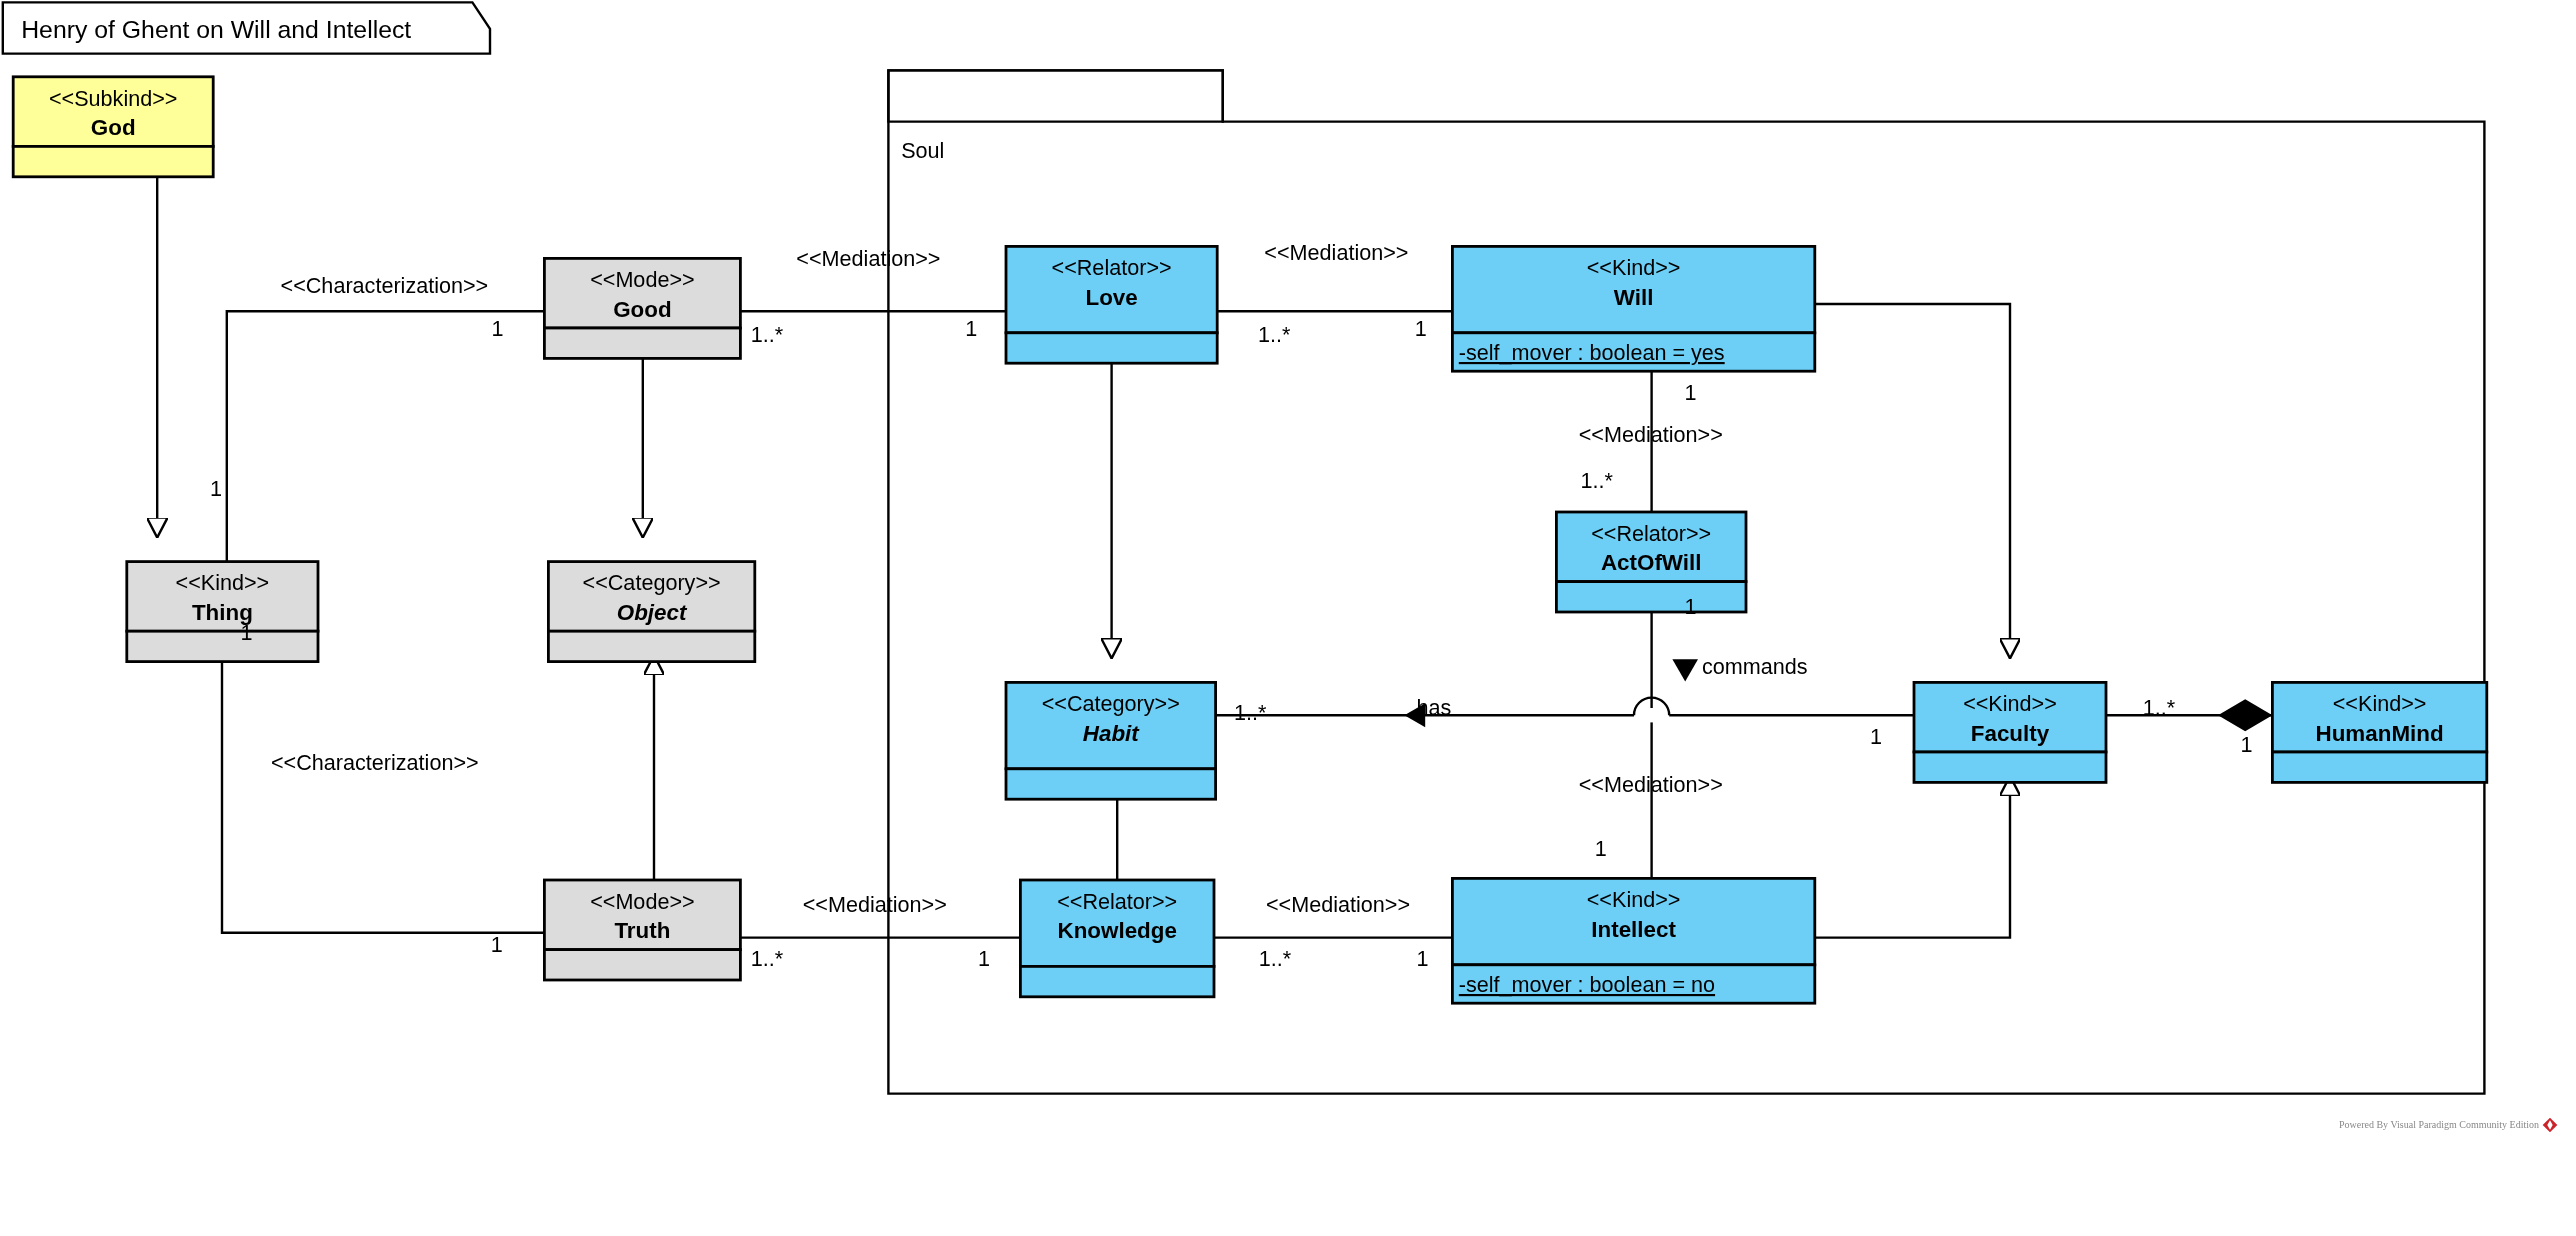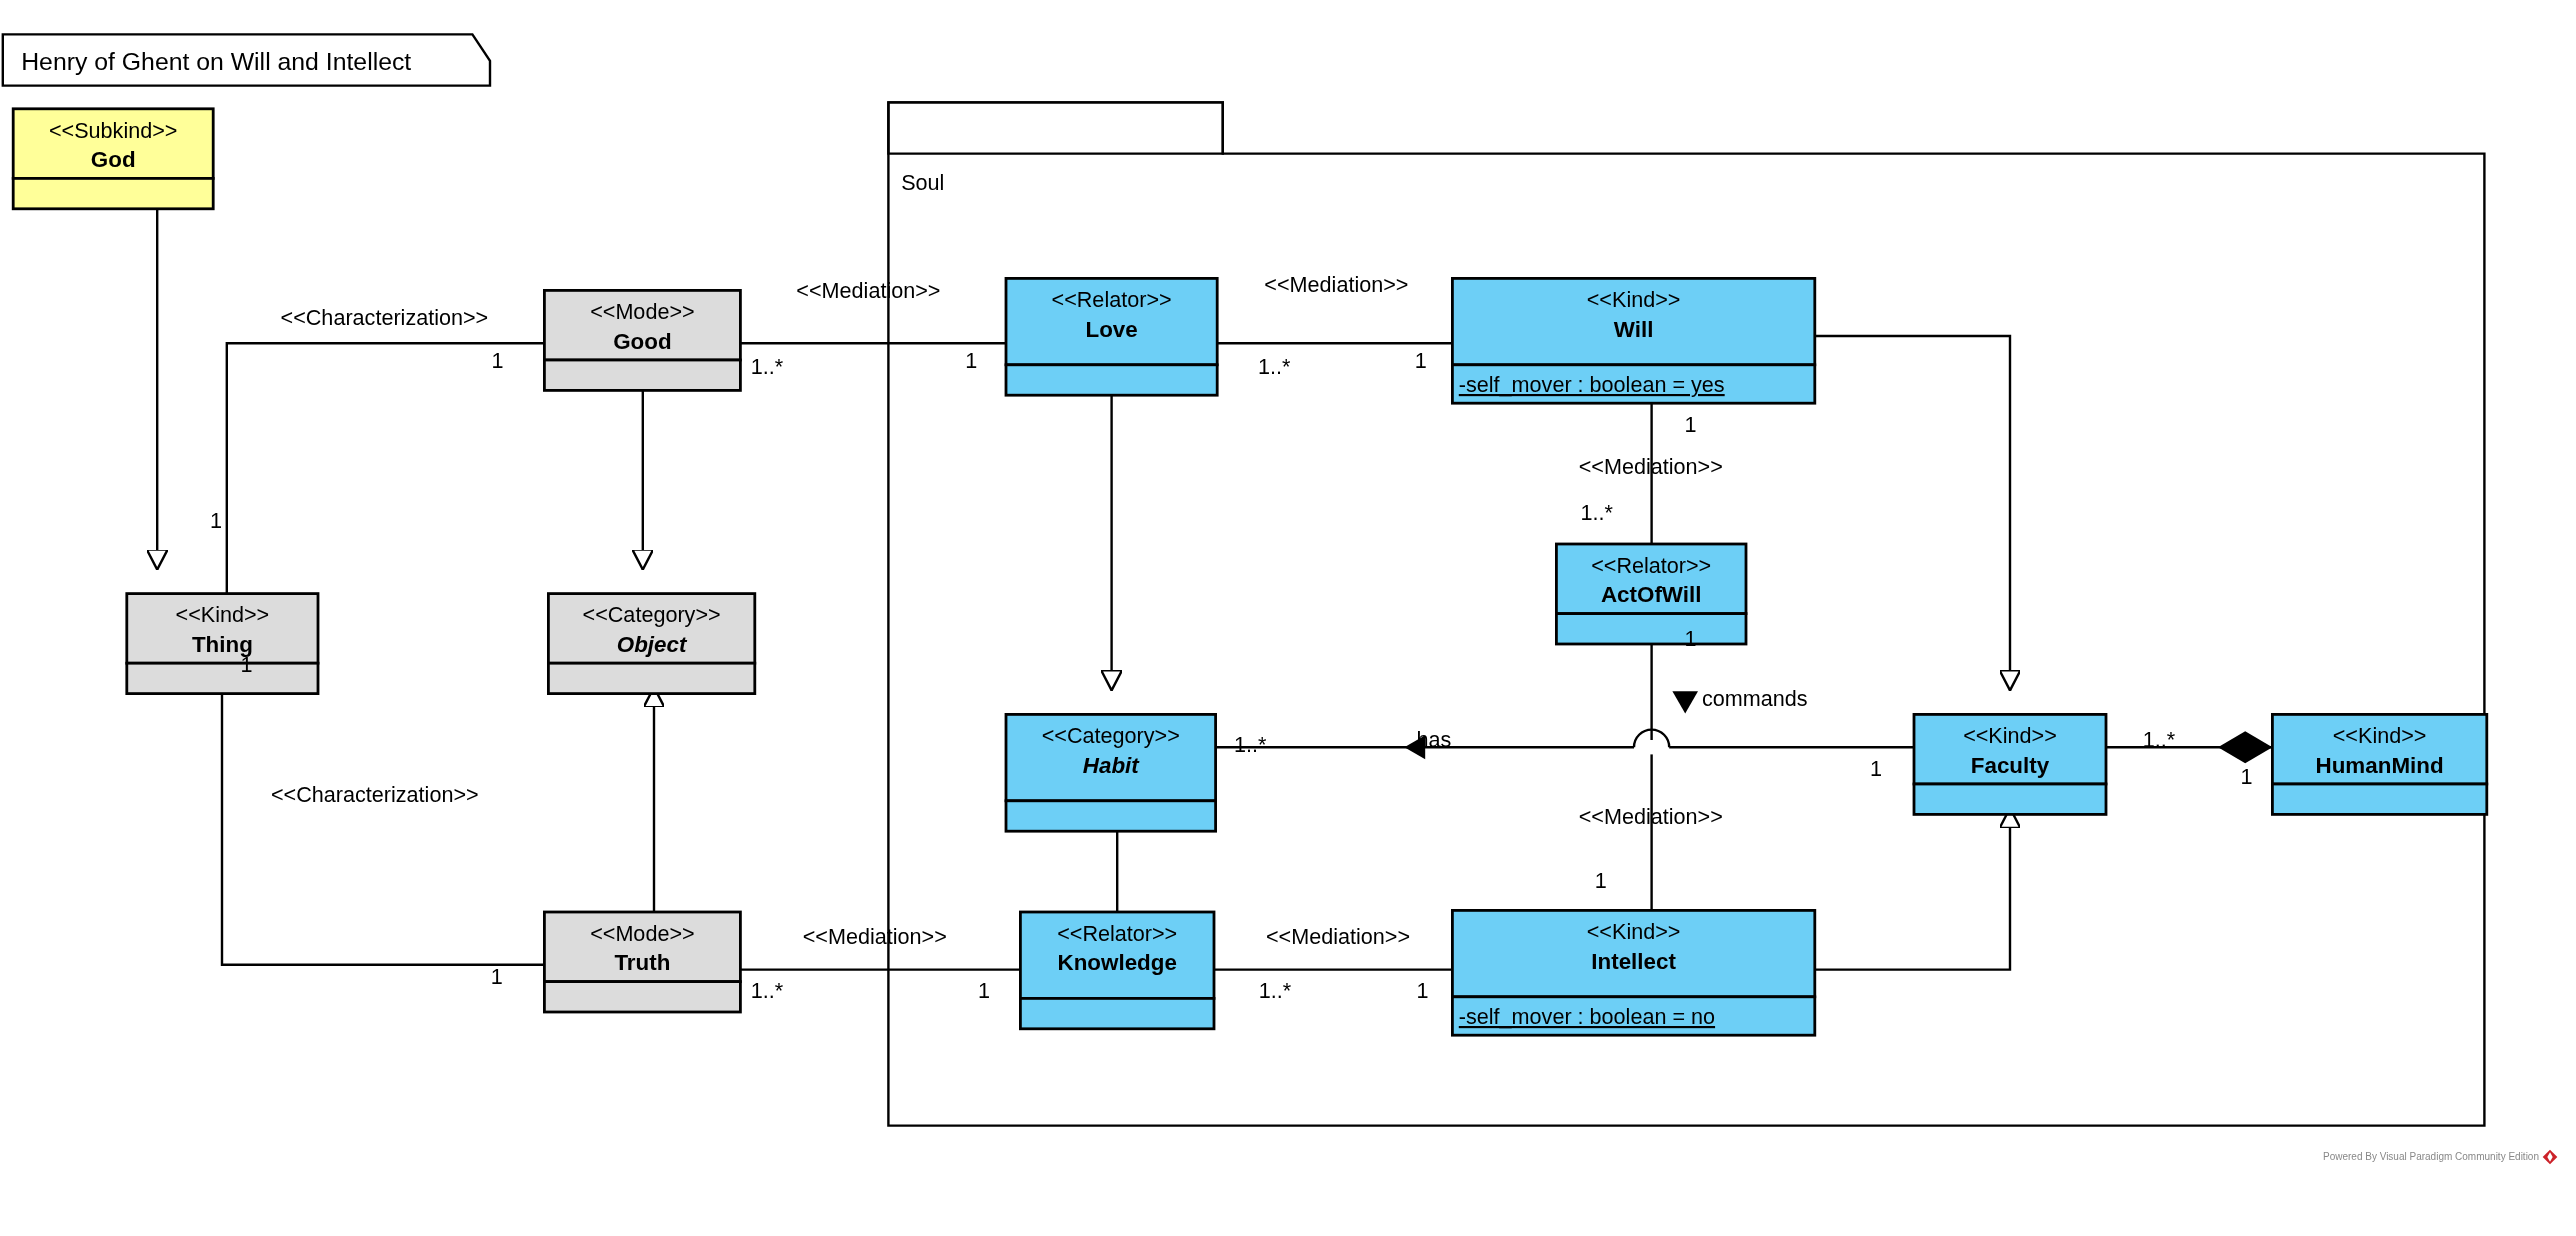--- a/index.html
+++ b/index.html
@@ -7,21 +7,20 @@
     padding: 0;
     background: #ffffff;
     font-family: "Liberation Sans", sans-serif;
   }
   #canvas {
     position: relative;
     width: 2576px;
     height: 1135px;
     background: #ffffff;
     overflow: hidden;
-    margin-top: 32px;
   }
   svg#diagram {
     position: absolute;
     left: 0;
     top: 0;
     width: 2576px;
     height: 1236px;
   }
   .edge { stroke: #000000; stroke-width: 3; fill: none; }
   .frame-line { stroke: #000000; stroke-width: 3; fill: none; }
@@ -35,21 +34,21 @@
   .pkg-label { font-size: 27px; text-anchor: start; }
   .diagram-title { font-size: 31px; text-anchor: start; }
   .author { font-size: 25px; text-anchor: start; }
   .assoc-name { font-size: 27px; text-anchor: start; }
   .watermark-text {
     position: absolute;
     right: 37px;
     bottom: 4.8px;
     font-size: 10px;
     color: #888888;
-    font-family: Liberation Sans, sans-serif;
+    font-family: Liberation Serif, serif;
     white-space: nowrap;
     letter-spacing: 0px;
   }
   .watermark-logo {
     position: absolute;
     right: 17.6px;
     bottom: 2.4px;
     width: 16px;
     height: 16px;
   }

